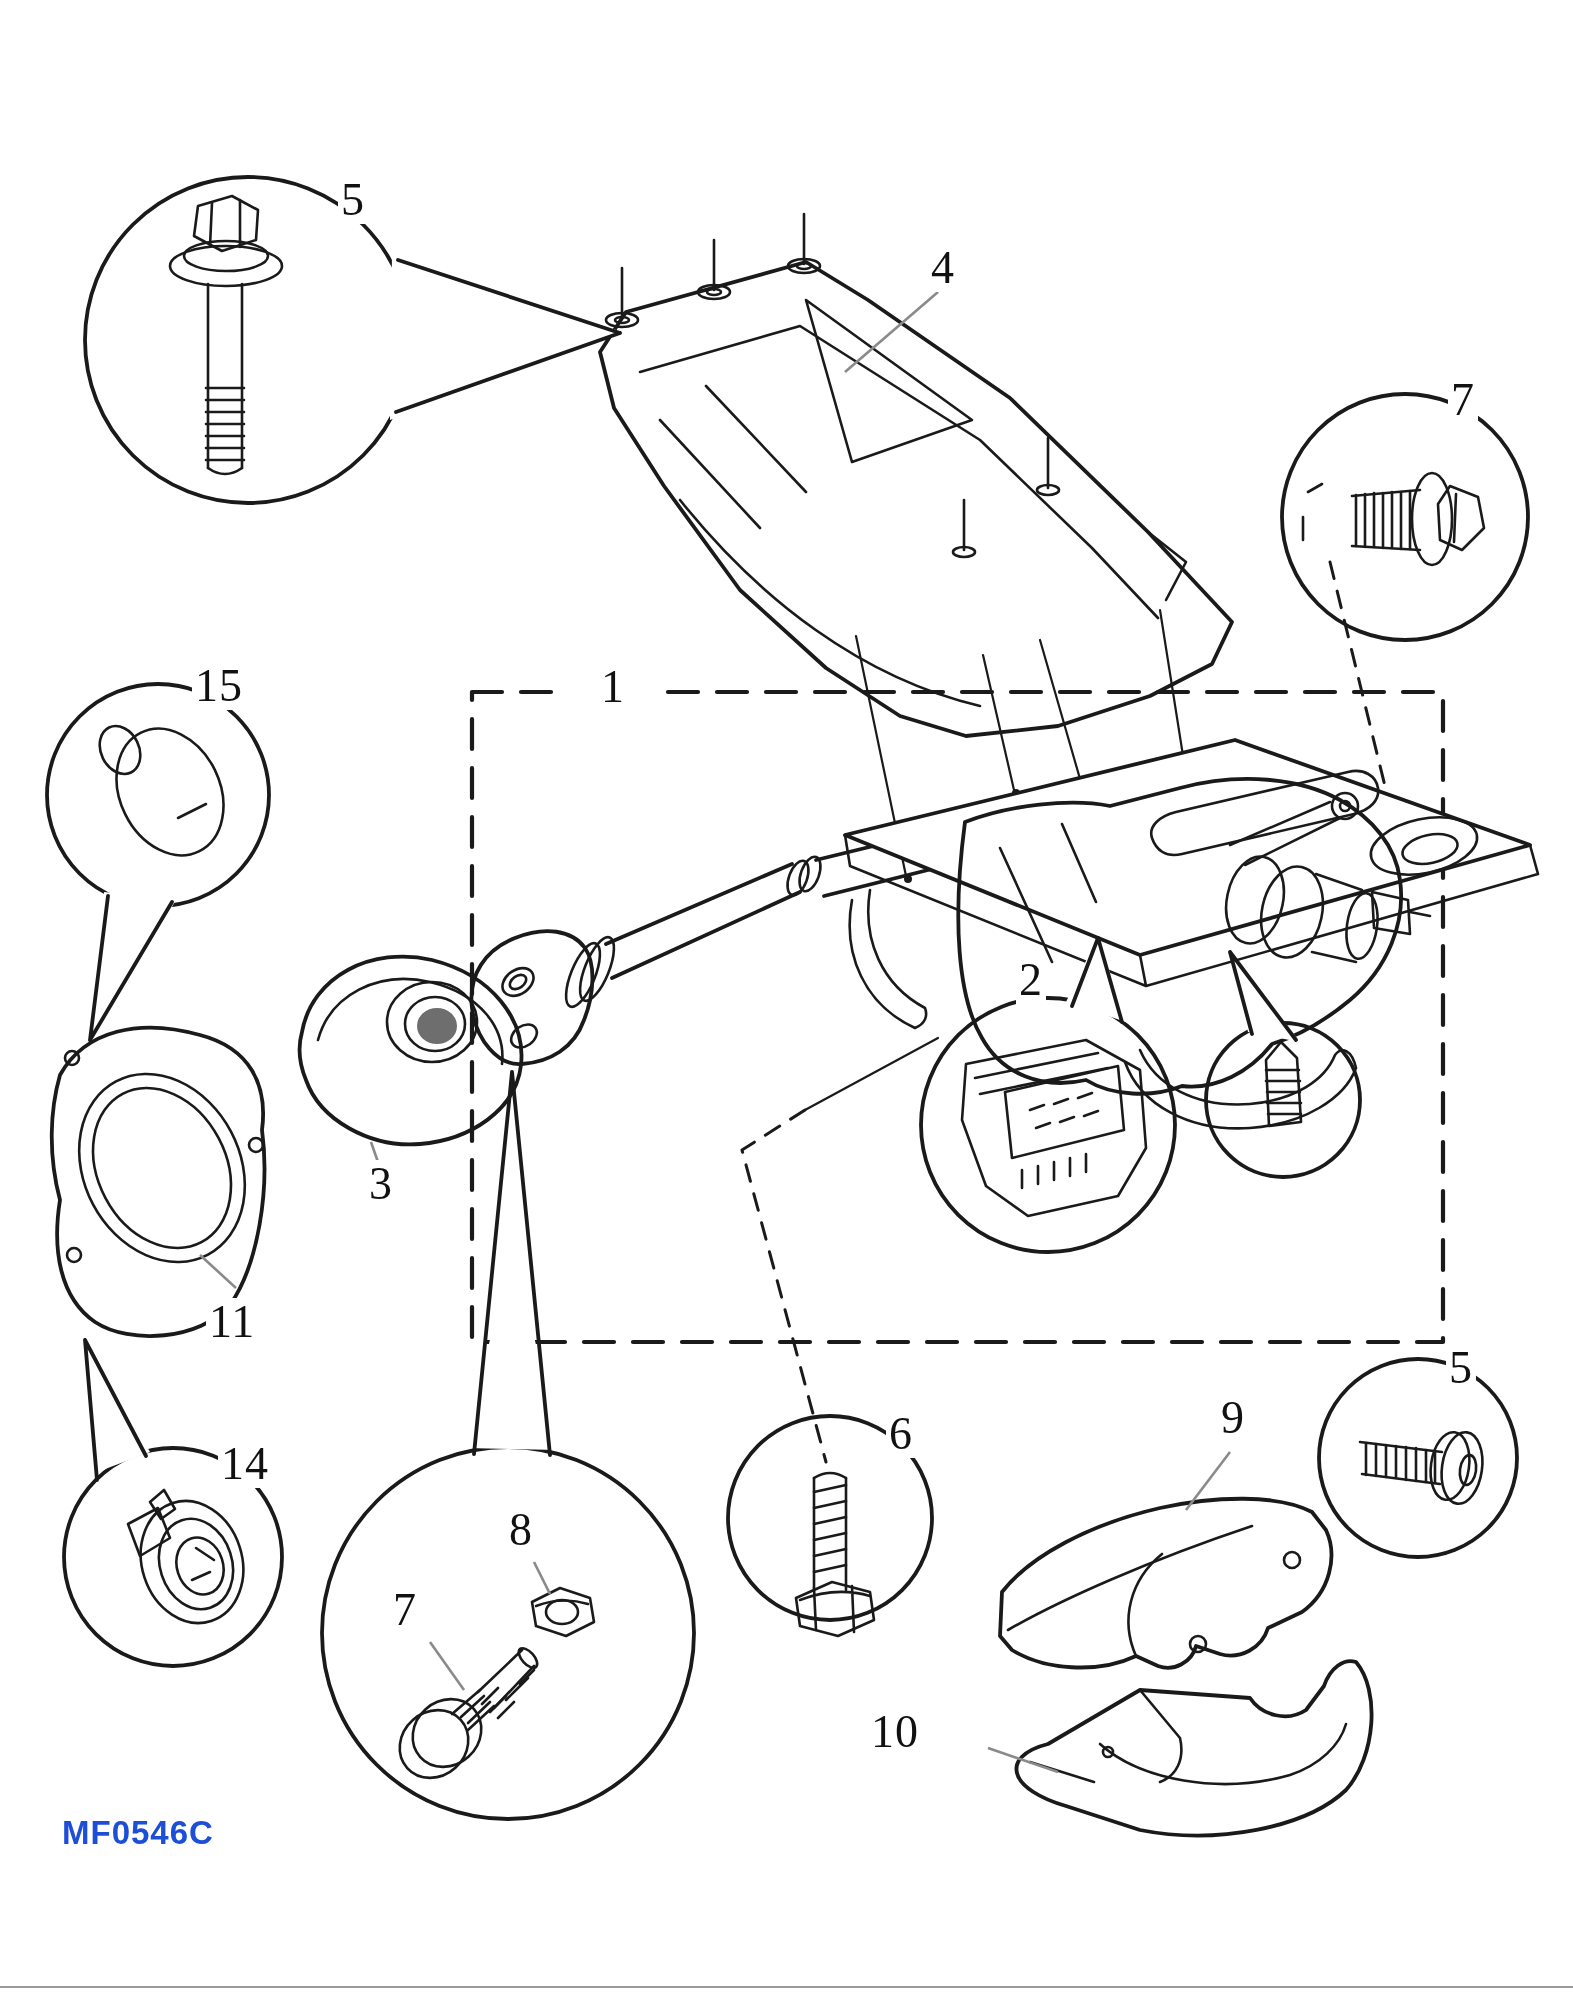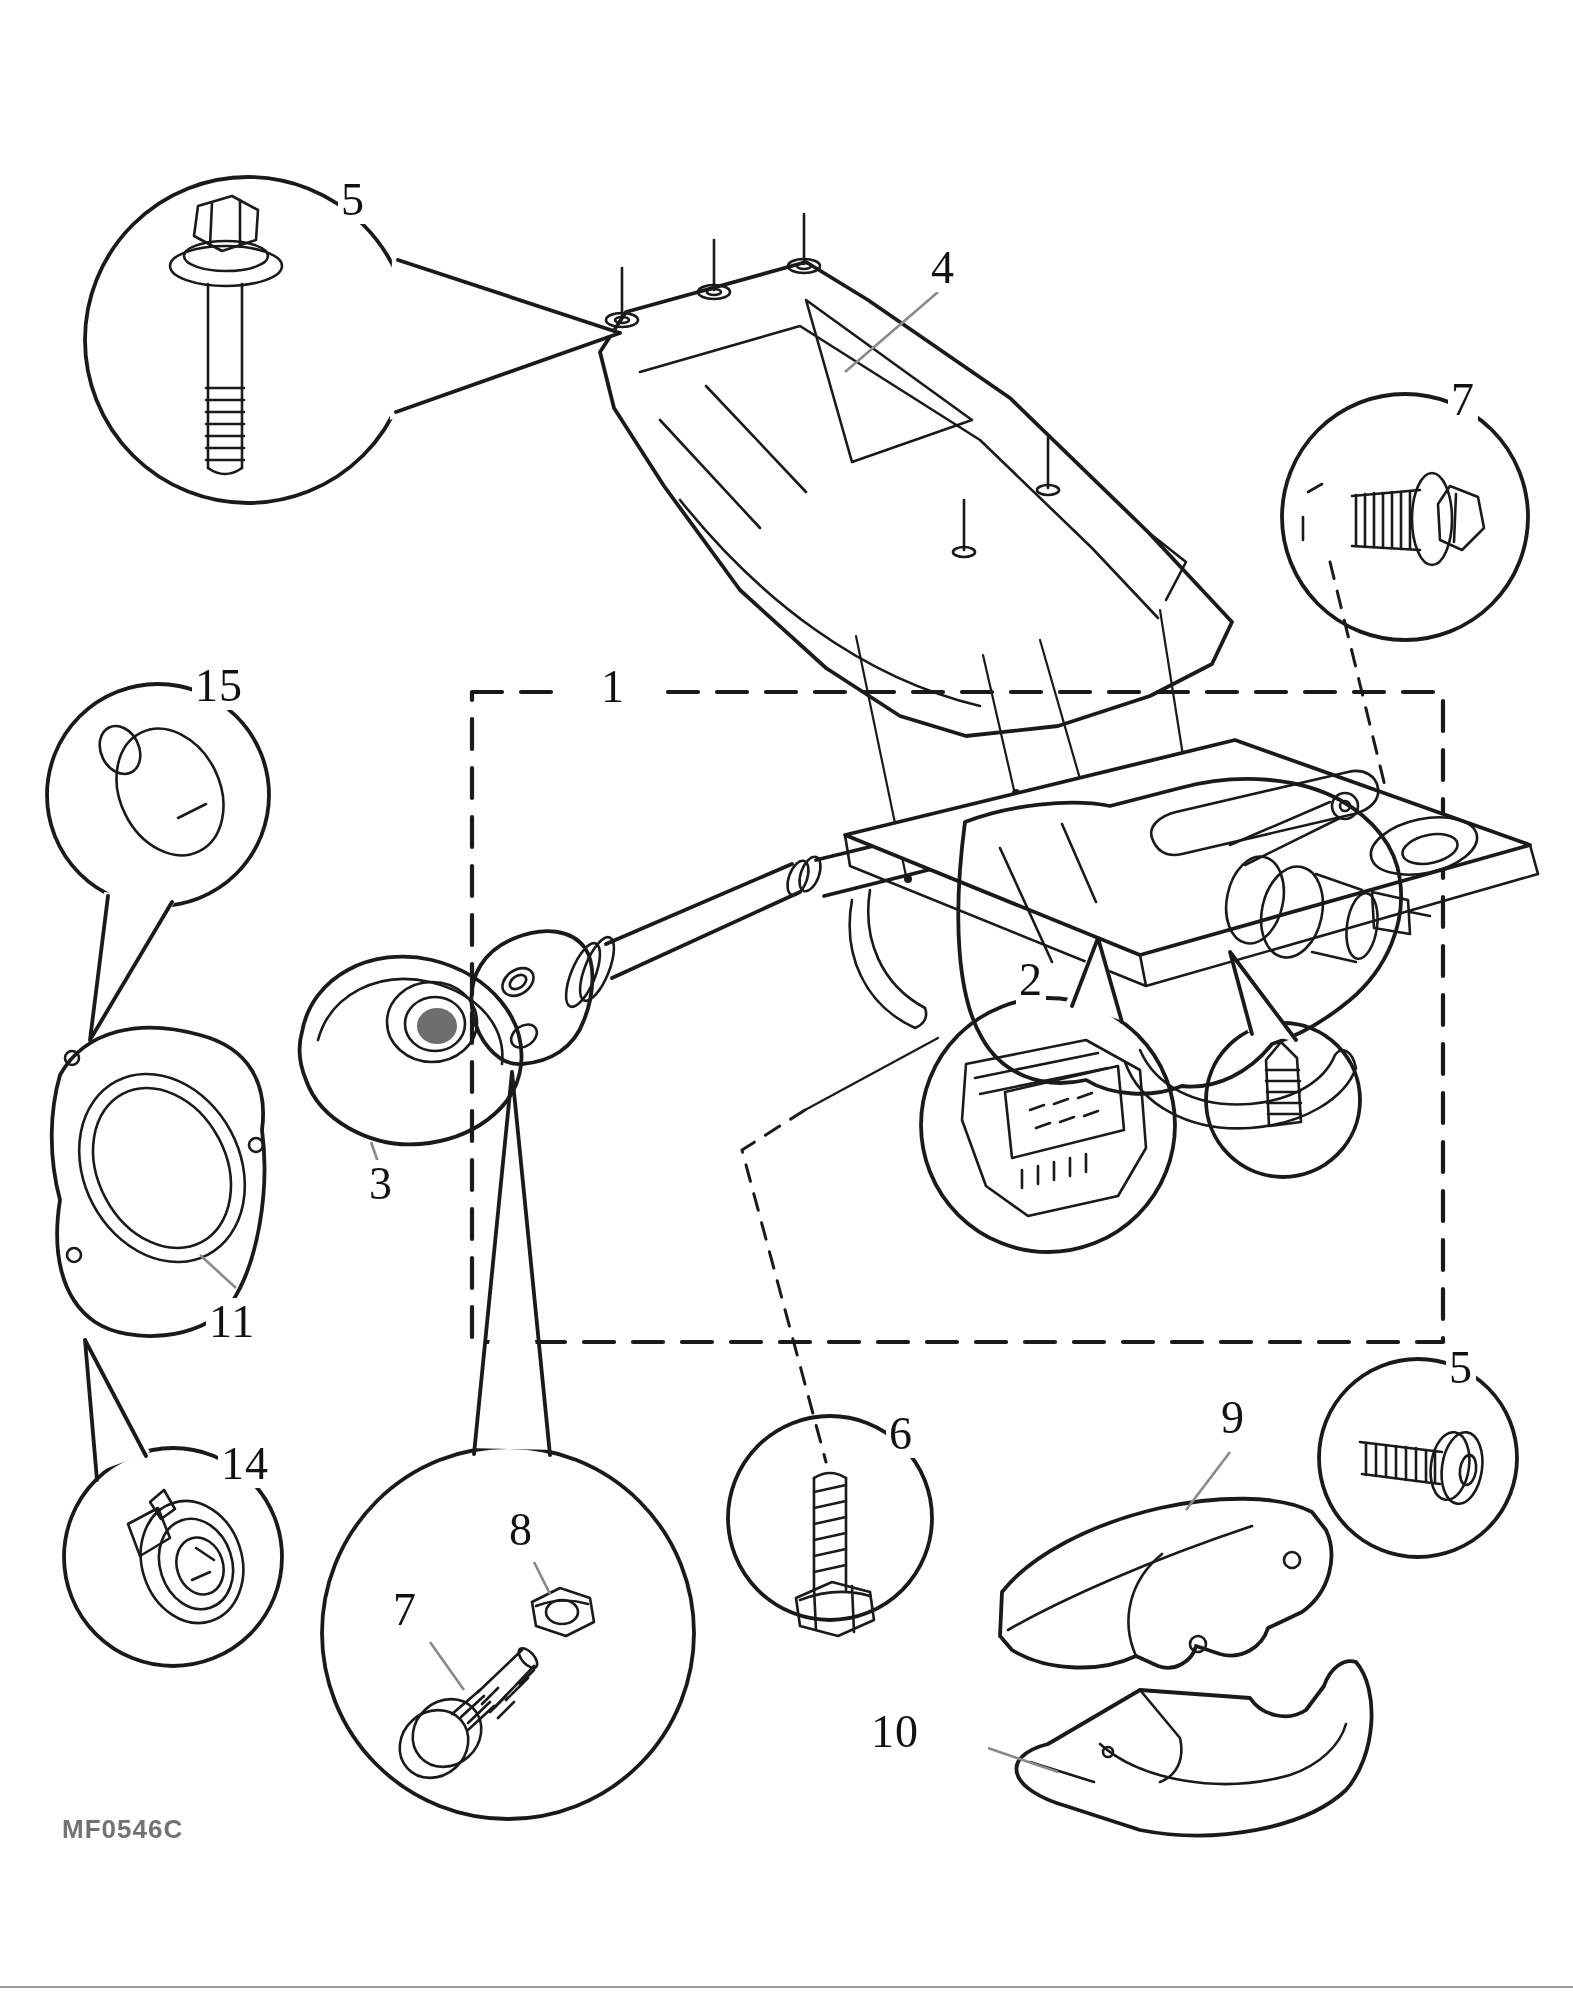--- a/index.html
+++ b/index.html
@@ -12,21 +12,21 @@
   .gray{stroke:#8a8a8a;stroke-width:2.6;}
   .dash{stroke-dasharray:30 19;stroke-width:4.2;}
   .dash2{stroke-dasharray:17 13;stroke-width:3;}
   .wfill{fill:#ffffff;stroke:none;}
   .wkeep{fill:#ffffff;}
   .dot{fill:#1a1a1a;stroke:none;}
   .shade{fill:#6e6e6e;stroke:none;}
   .plabel{position:absolute;font-size:46px;color:#111;background:#fff;line-height:1.05;
           padding:0 3px;letter-spacing:1px;}
   .codelabel{position:absolute;font-family:"Liberation Sans", sans-serif;font-weight:700;
-             font-size:26px;color:#737373;letter-spacing:1px;}
+             font-size:33px;color:#1d4ed8;letter-spacing:1px;}
   .bottomrule{position:absolute;left:0;top:1986px;width:1573px;border-top:2px solid #9a9a9a;}
 </style>
 </head>
 <body>
 
 <div class="stage">
 <svg width="1573" height="2000" viewBox="0 0 1573 2000">
 
   <g>
     <path class="art dash" d="M472,692 H1443 V1342 H472 Z"></path>

